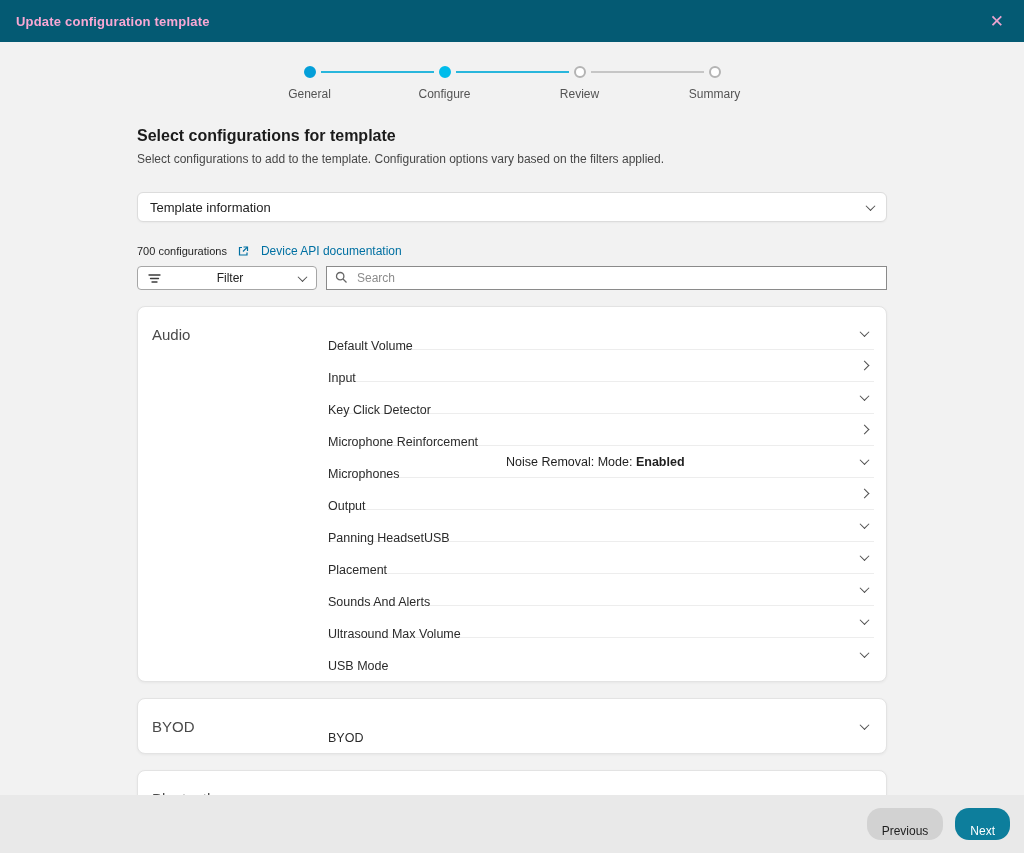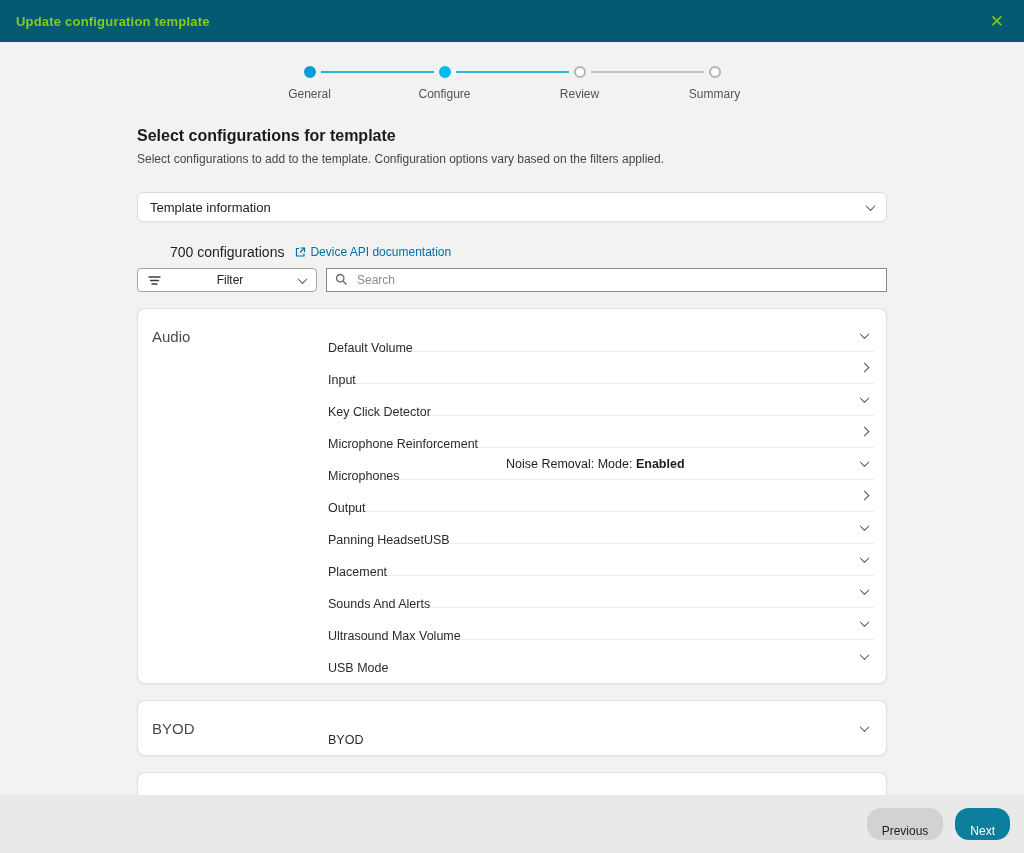--- a/index.html
+++ b/index.html
@@ -7,21 +7,21 @@
   body {
     font-family: "Liberation Sans", sans-serif;
     background: #f2f2f2;
     color: #1e1e1e;
     position: relative;
   }
   
   .topbar {
     height: 42px; background: var(--header-bg, #045a73);
     display: flex; align-items: center; justify-content: space-between;
-    padding: 0 16px; color: #84cc16;
+    padding: 0 16px; color: #f9a8d4;
   }
   .topbar .title { font-size: 13px; font-weight: 700; letter-spacing: .2px; }
   .topbar .close {
     font-size: 17px; font-weight: 300; cursor: pointer; line-height: 1;
     padding: 4px; opacity: .95;
   }
   
   .stepper-wrap { padding-top: 24px; display: flex; justify-content: center; }
   .stepper { display: flex; }
   .step { width: 135px; position: relative; display: flex; flex-direction: column; align-items: center; cursor: pointer; }
@@ -49,22 +49,22 @@
   
   .chev {
     width: 7px; height: 7px; flex: none;
     border-right: 1.5px solid #4f4f4f; border-bottom: 1.5px solid #4f4f4f;
     display: inline-block;
   }
   .chev.down { transform: rotate(45deg) translate(-1px,-1px); }
   .chev.right { transform: rotate(-45deg); }
   
   .meta-row { margin-top: 22px; display: flex; align-items: center; gap: 10px; }
-  .config-count { font-size: 14px; color: #1f1f1f; margin-left: 33px; }
-  .doc-link { font-size: 12px; color: var(--link, #0070a2); display: flex; align-items: center; gap: 4px; cursor: pointer; text-decoration: none; }
+  .config-count { font-size: 11px; color: #1f1f1f; }
+  .doc-link { font-size: 12px; color: var(--link, #0070a2); display: flex; align-items: center; gap: 12px; cursor: pointer; text-decoration: none; }
   .toolbar { margin-top: 8px; display: flex; gap: 9px; align-items: center; }
   .filter-btn {
     width: 180px; height: 24px; background: #fff; border: 1px solid #a6a6a6;
     border-radius: 4px; display: flex; align-items: center; padding: 0 10px; cursor: pointer;
   }
   .filter-btn .filter-label { flex: 1; text-align: center; font-size: 12px; color: #222; }
   .search-wrap { position: relative; flex: 1; }
   .search-wrap svg { position: absolute; left: 9px; top: 5px; }
   .search-input {
     width: 100%; height: 24px; border: 1px solid #8a8a8a; border-radius: 0;

